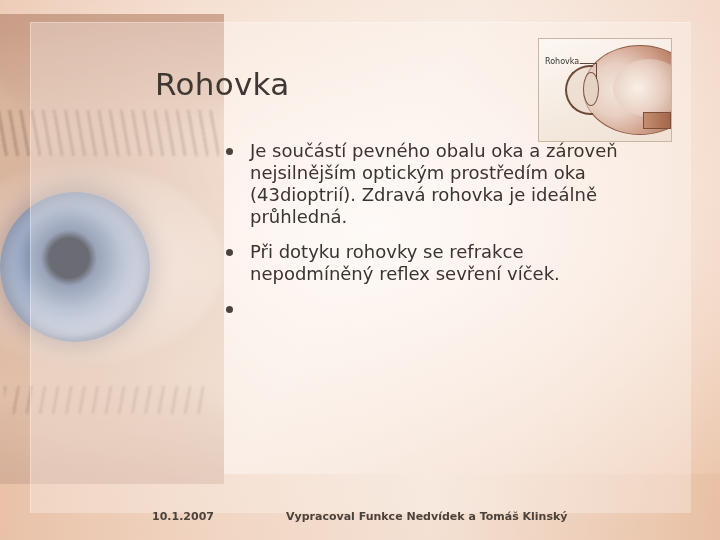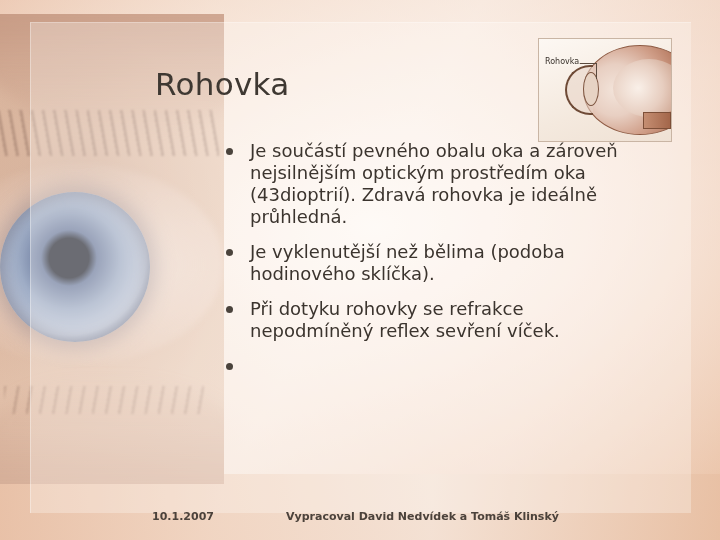--- a/index.html
+++ b/index.html
@@ -326,29 +326,25 @@
     <div class="an-label">Rohovka</div>
   </div>
 
   <ul class="body-list">
     <li>
       <span class="dot"></span>
       <span>Je součástí pevného obalu oka a zároveň nejsilnějším optickým prostředím oka (43dioptrií). Zdravá rohovka je ideálně průhledná.</span>
     </li>
     <li>
       <span class="dot"></span>
-      <span>Je vyklenutější než bělima (podoba hodinového sklíčka).</span>
-    </li>
-    <li>
-      <span class="dot"></span>
       <span>Při dotyku rohovky se refrakce nepodmíněný reflex sevření víček.</span>
     </li>
     <li>
       <span class="dot"></span>
     </li>
   </ul>
 
   <div class="footer">
     <span class="date">10.1.2007</span>
-    <span class="author">Vypracoval David Nedvídek a Tomáš Klinský</span>
+    <span class="author">Vypracoval Funkce Nedvídek a Tomáš Klinský</span>
   </div>
 
 </div>
 
 </body></html>

